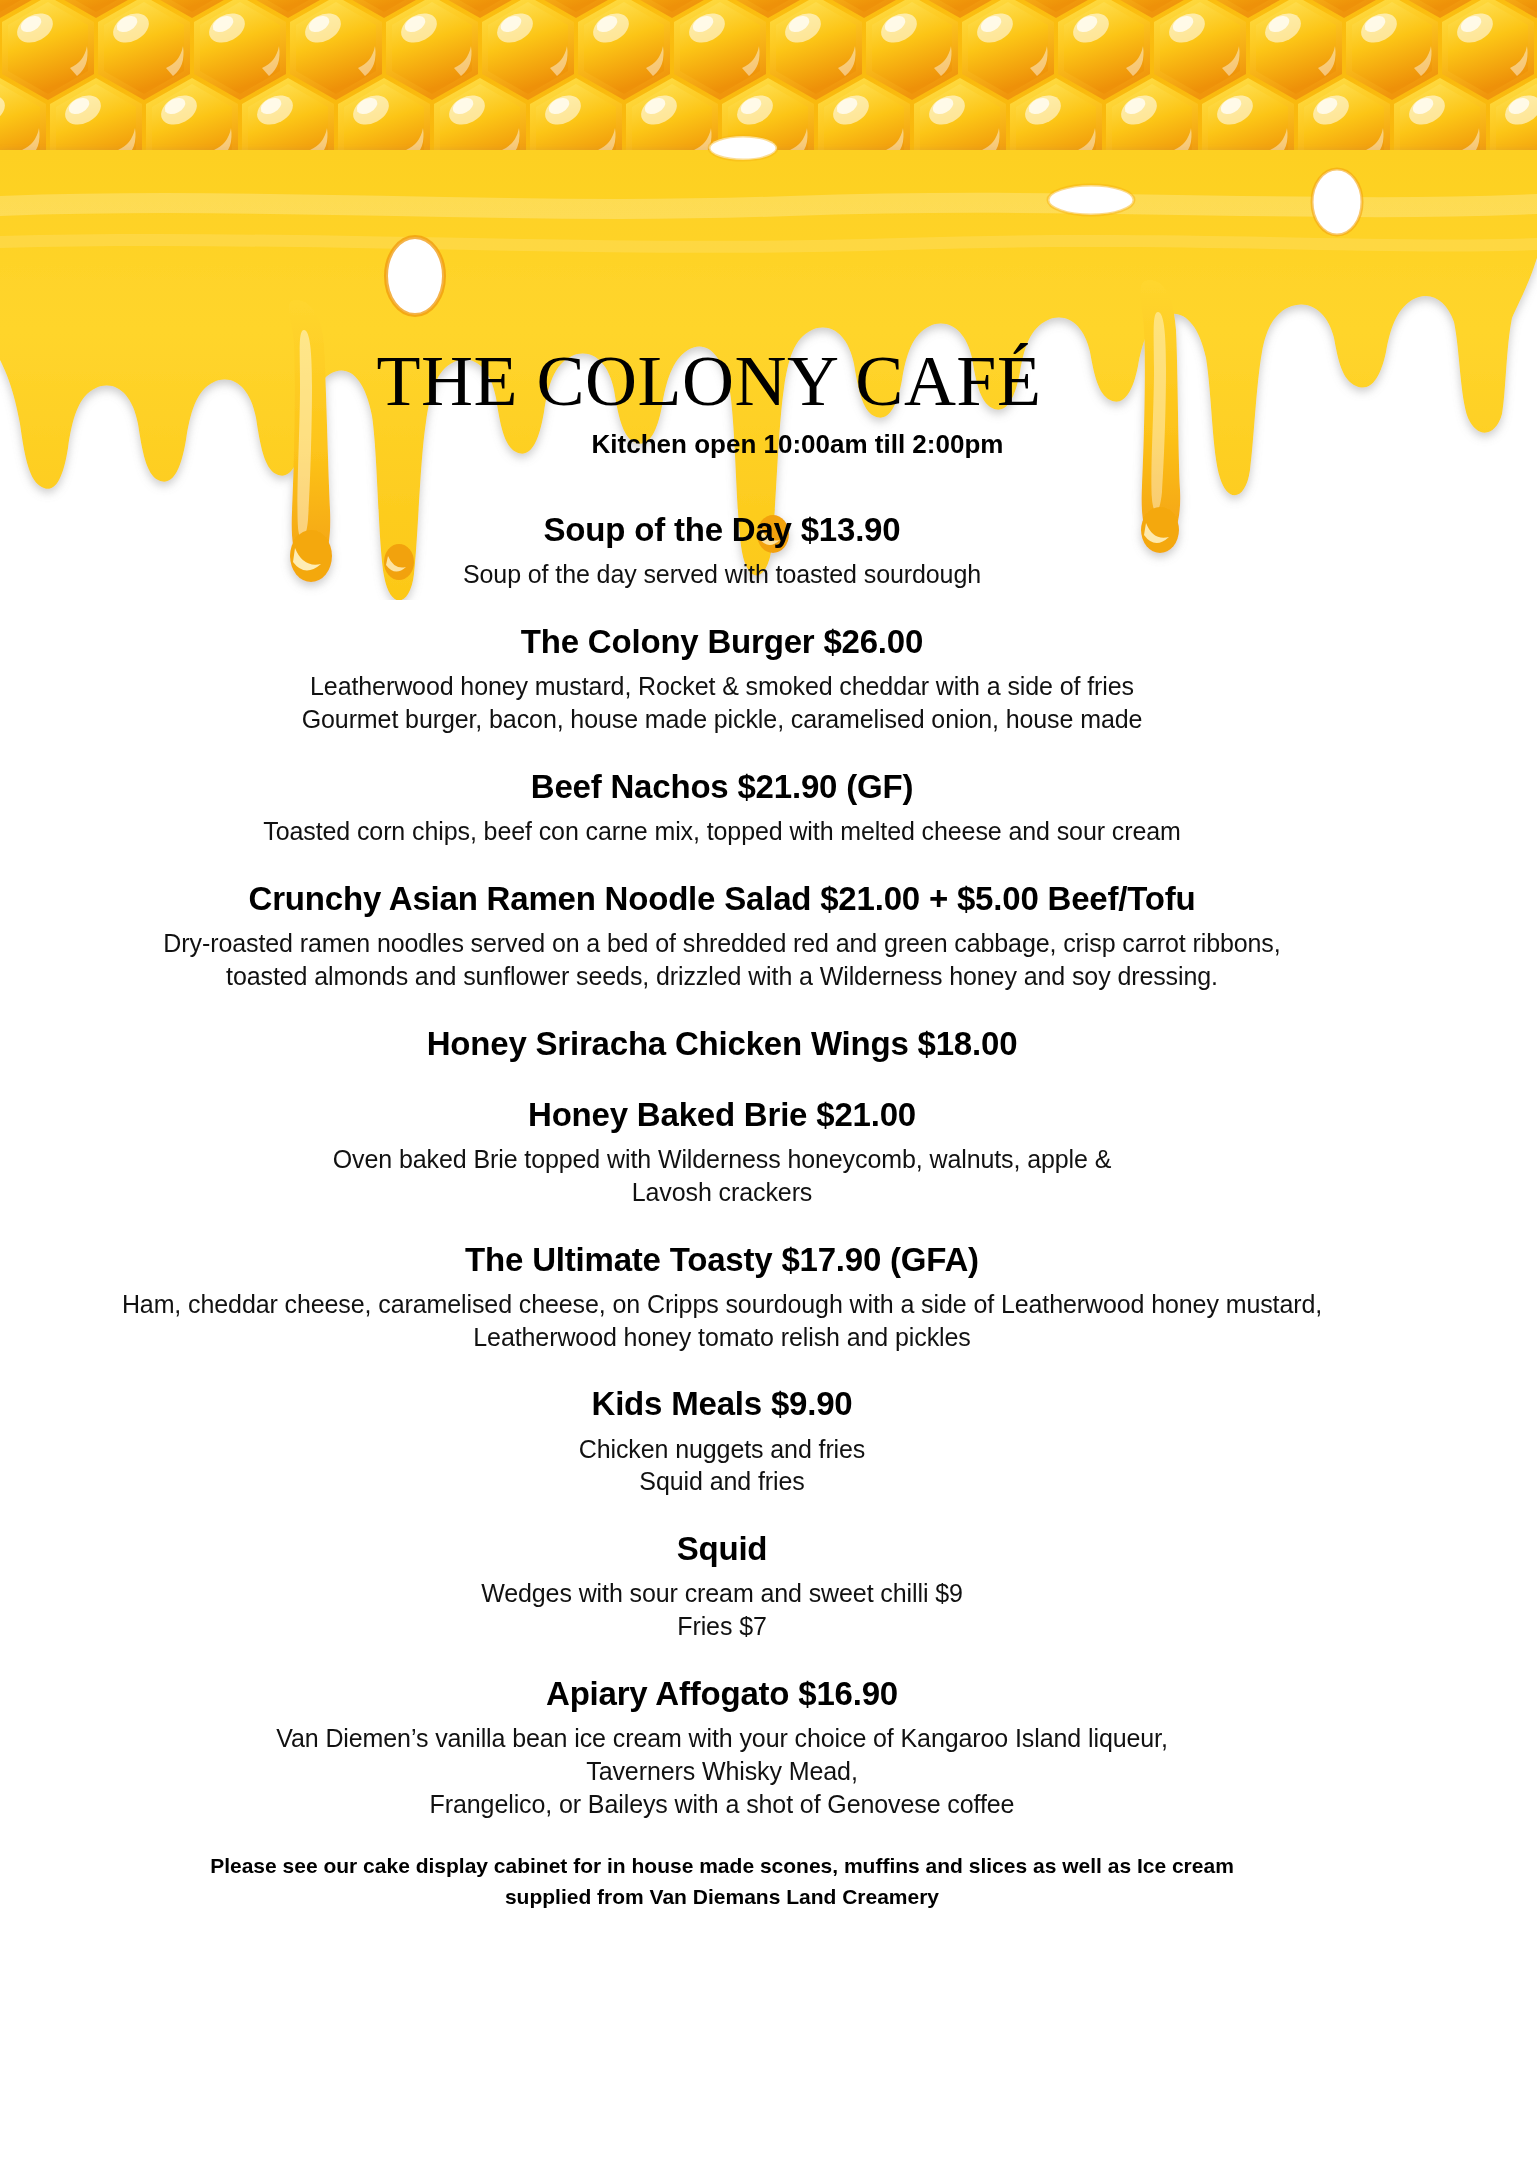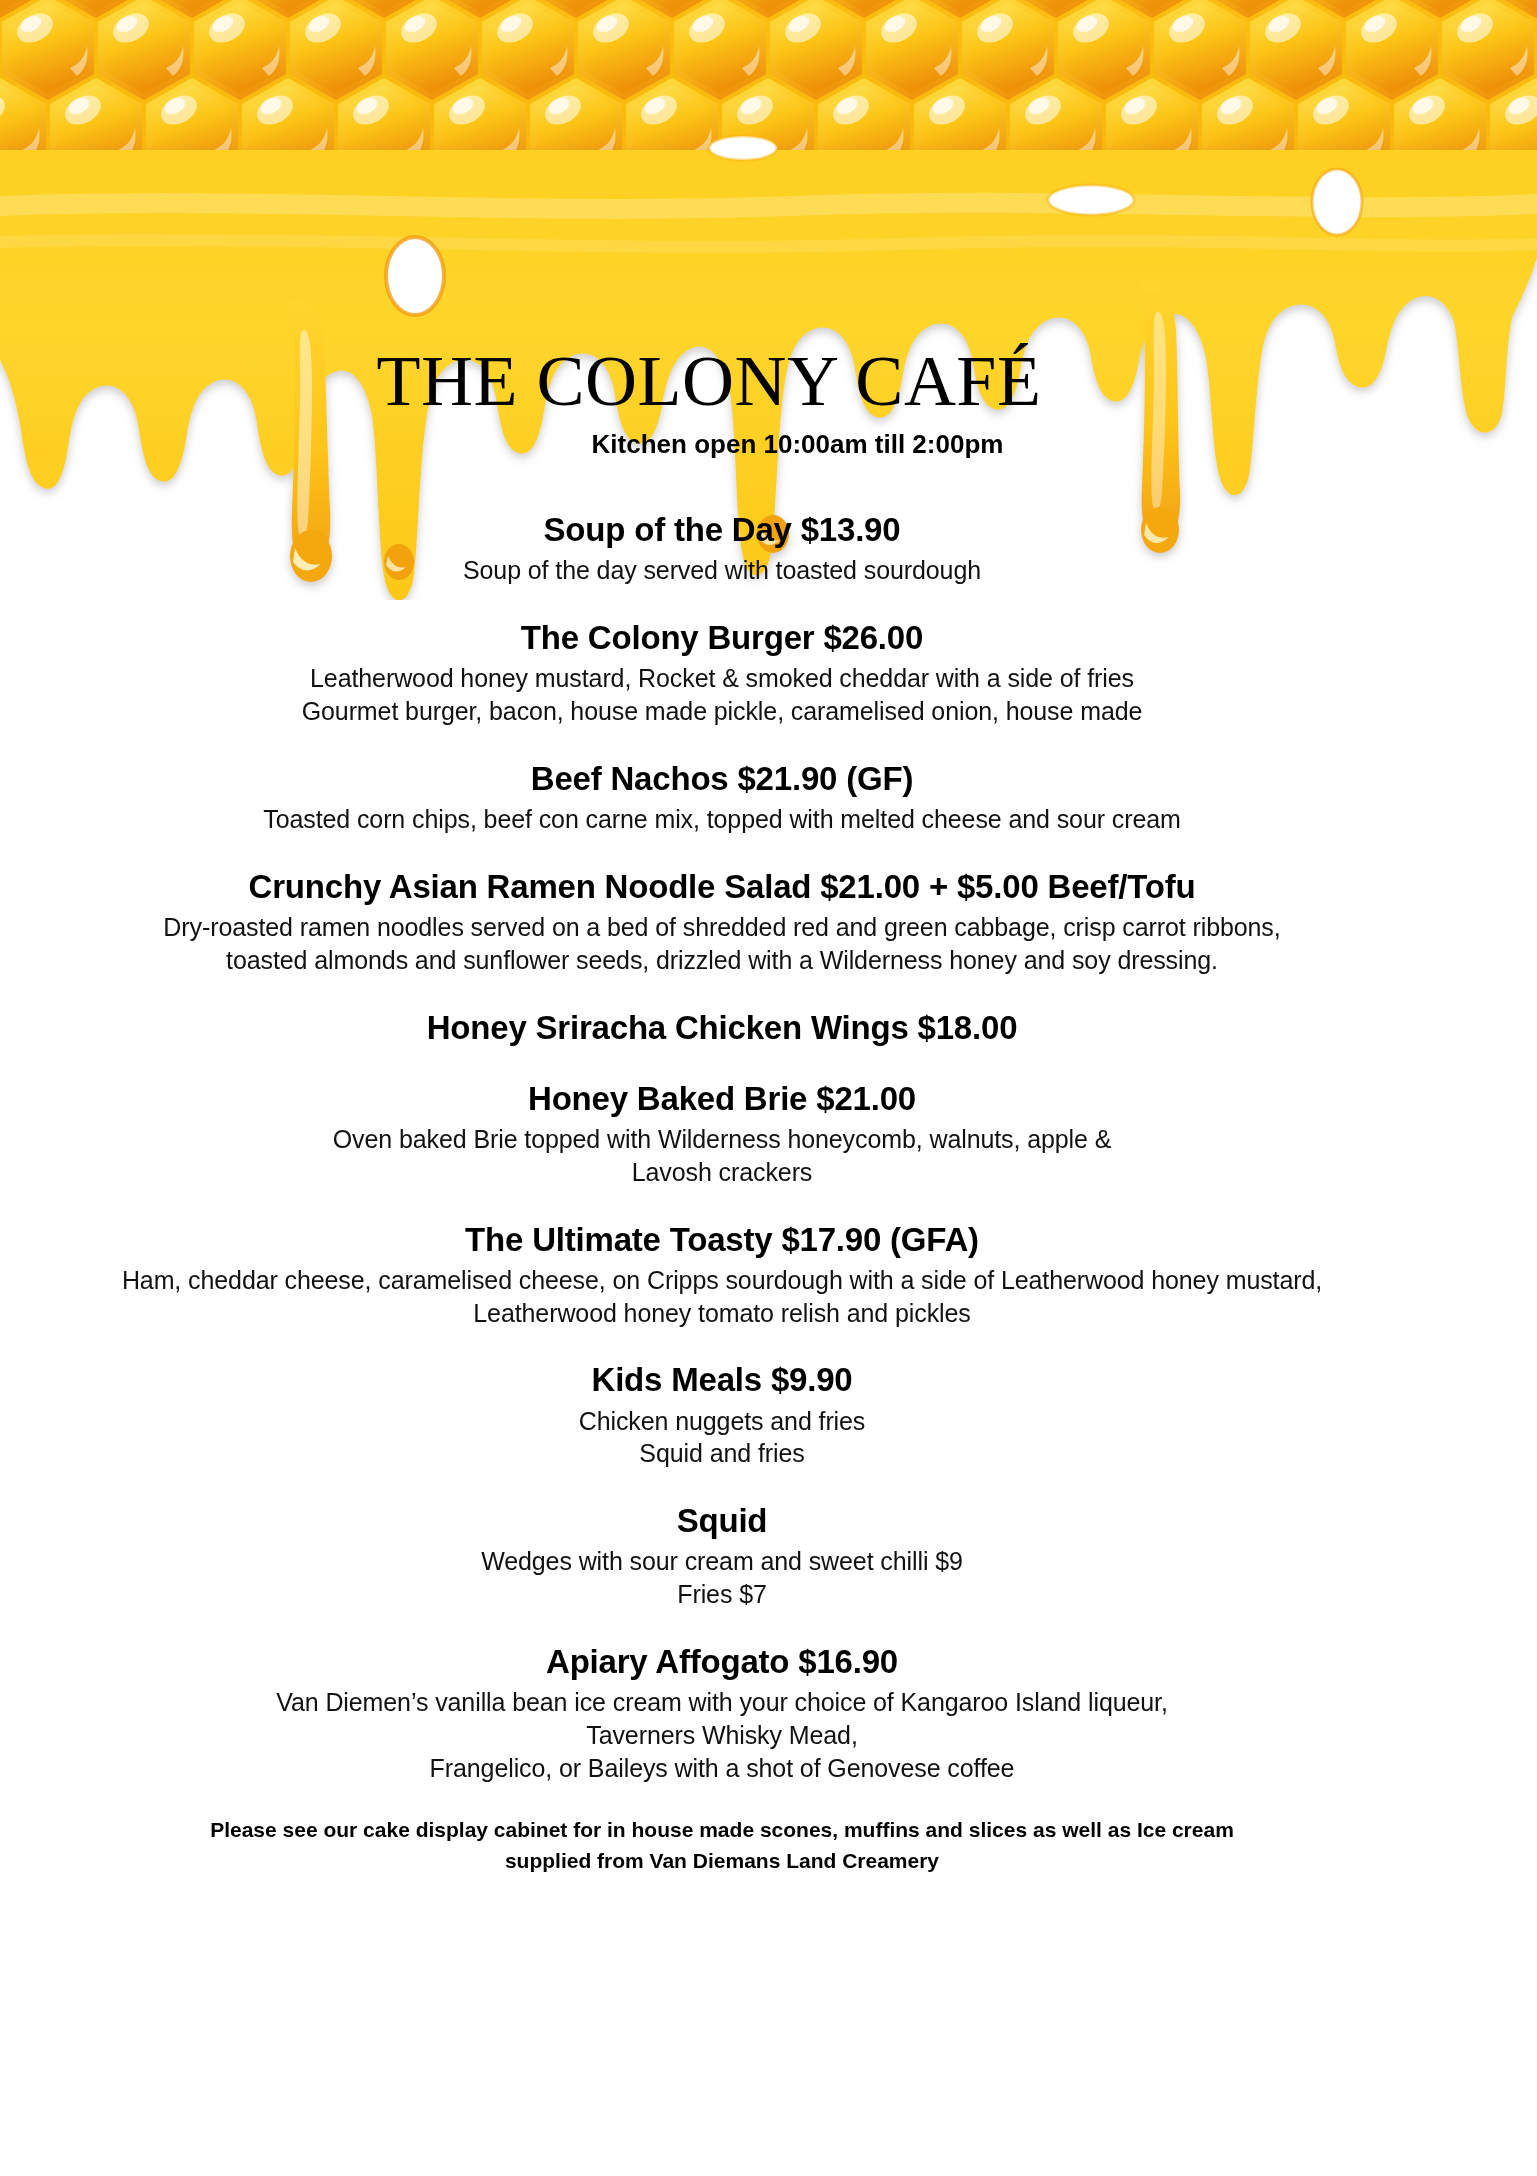--- a/index.html
+++ b/index.html
@@ -84,21 +84,21 @@
     padding: 0;
   }
 
   .item-desc {
     font-family: "Liberation Sans", sans-serif;
     font-weight: normal;
     font-size: 25px;
     color: #111111;
     line-height: 1.31;
     letter-spacing: -0.1px;
-    margin: 0;
+    margin: 8px;
     padding: 0;
     max-width: 1340px;
     margin-left: auto;
     margin-right: auto;
   }
   .item-desc .dl { display: block; }
 
   .footer-note {
     font-family: "Liberation Sans", sans-serif;
     font-weight: bold;

